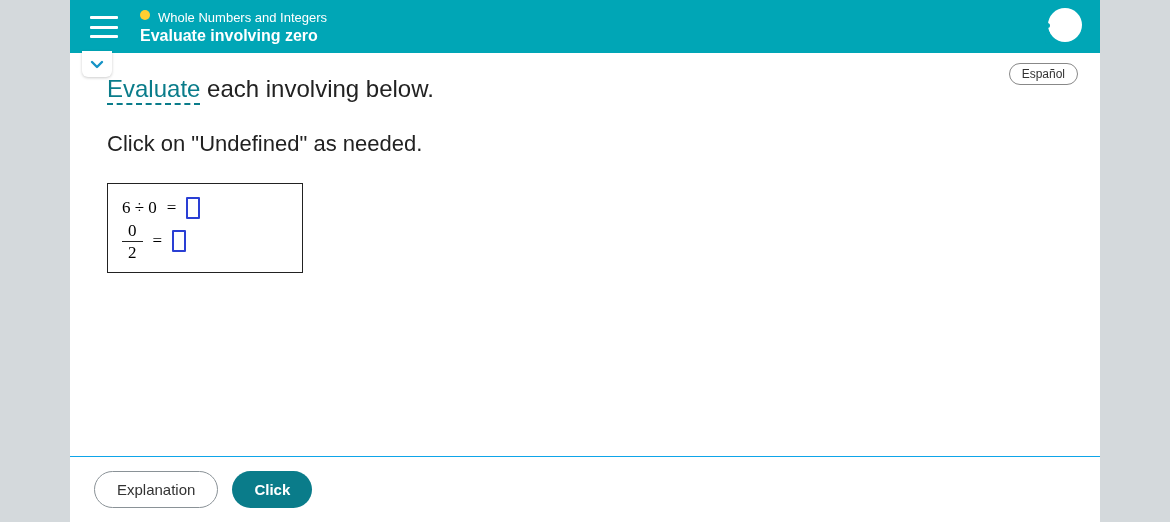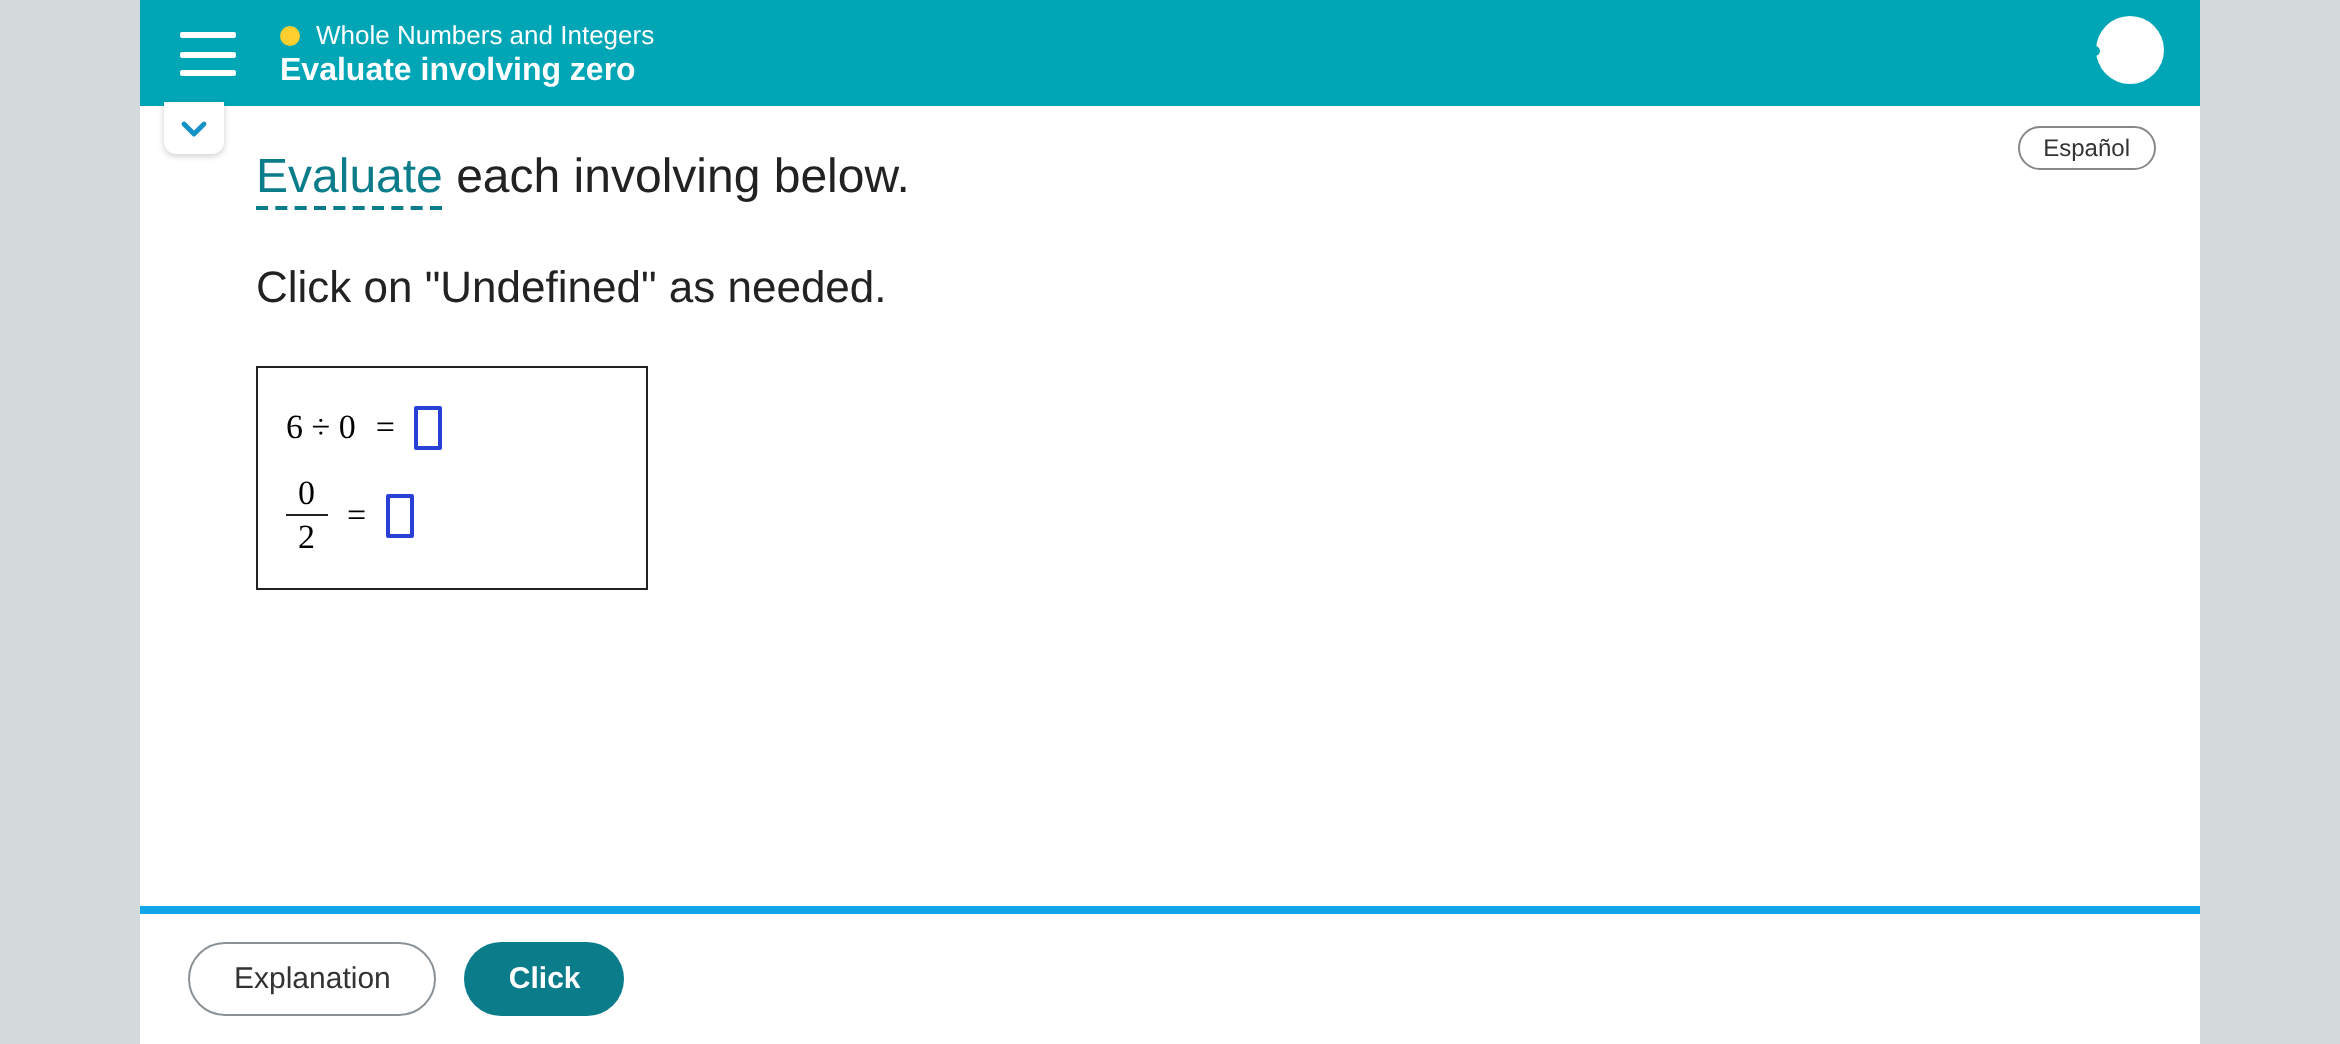--- a/index.html
+++ b/index.html
@@ -3,53 +3,53 @@
 <meta charset="utf-8">
 <style>
   * { box-sizing: border-box; margin: 0; padding: 0; }
   html, body { width: 1170px; height: 522px; font-family: Arial, Helvetica, sans-serif; background: #fff; overflow: hidden; }
   .outer { display: flex; width: 100%; height: 100%; }
   .gutter { flex: 0 0 70px; background: #d4d9dc; }
   .app { flex: 1 1 auto; display: flex; flex-direction: column; background: #fff; position: relative; }
   .header { background: #00a6b6; color: #fff; padding: 10px 60px 8px 60px; position: relative; }
   .hamburger { position: absolute; left: 20px; top: 16px; width: 28px; height: 22px; display: flex; flex-direction: column; justify-content: space-between; cursor: pointer; }
   .hamburger span { display: block; height: 3px; width: 100%; background: #fff; border-radius: 1px; }
-  .crumb-row { display: flex; align-items: center; gap: 8px; font-size: 13px; margin-left: 10px; }
+  .crumb-row { display: flex; gap: 8px; font-size: 13px; margin-left: 10px; }
   .dot { width: 10px; height: 10px; border-radius: 50%; background: #ffcf30; }
   .title { font-size: 16px; font-weight: 600; margin-top: 2px; margin-left: 10px; }
   .progress-row { display: flex; align-items: center; gap: 4px; margin-top: 6px; margin-left: 10px; }
   .seg { width: 36px; height: 10px; border: 1.5px solid #fff; border-radius: 5px; background: transparent; }
   .progress-text { font-size: 12px; margin-left: 4px; }
   .kebab { position: absolute; right: 22px; top: 12px; width: 26px; height: 26px; display: flex; flex-direction: column; justify-content: center; align-items: center; gap: 3px; cursor: pointer; }
   .kebab span { width: 5px; height: 5px; background: #00a6b6; border-radius: 50%; }
   .kebab-wrap { position: absolute; right: 18px; top: 8px; background: #fff; width: 34px; height: 34px; border-radius: 17px; display:flex; align-items:center; justify-content:center; }
-  .content { flex: 1 1 auto; position: relative; padding: 18px 40px 0 58px; }
+  .content { flex: 1 1 auto; position: relative; padding: 18px 40px 0 37px; }
   .collapse-tab { position: absolute; left: 12px; top: -2px; width: 30px; height: 26px; background: #fff; border-radius: 0 0 6px 6px; box-shadow: 0 1px 3px rgba(0,0,0,.2); display:flex; align-items:center; justify-content:center; cursor:pointer; }
   .lang { position: absolute; right: 22px; top: 10px; border: 1px solid #888; border-radius: 14px; padding: 3px 12px; font-size: 12px; color: #333; cursor: pointer; background:#fff; }
   .instr1 { font-size: 24px; color: #222; margin-top: 4px; }
   .evaluate { color: #0a7c8a; border-bottom: 2px dashed #0a7c8a; padding-bottom: 1px; margin-top: 19px; }
   .instr2 { font-size: 22px; color: #222; margin-top: 28px; }
   .work-row { display: flex; gap: 30px; margin-top: 26px; align-items: flex-start; }
-  .expr-box { border: 1.5px solid #222; width: 196px; height: 112px; padding: 12px 10px 10px 14px; display:flex; flex-direction:column; justify-content:space-around; }
+  .expr-box { border: 1.5px solid #222; width: 196px; height: 90px; padding: 12px 10px 10px 14px; display:flex; flex-direction:column; justify-content:space-around; }
   .expr-line { display: flex; align-items: center; gap: 10px; font-family: 'Times New Roman', serif; font-size: 17px; }
   .frac { display: inline-flex; flex-direction: column; align-items: center; line-height: 1; }
   .frac .top { border-bottom: 1.3px solid #222; padding: 0 6px 2px 6px; }
   .frac .bot { padding: 2px 6px 0 6px; }
   .eq { }
   .ans-slot { width: 14px; height: 22px; border: 2px solid #2a3fd4; border-radius: 1px; }
   .tool-panel { border: 1px solid #cfd6d9; border-radius: 6px; width: 178px; box-shadow: 0 1px 2px rgba(0,0,0,.08); overflow: hidden; }
   .tool-top { display:flex; align-items:center; gap: 14px; padding: 12px 14px; }
   .tool-frac { display:inline-flex; flex-direction:column; align-items:center; }
   .tool-frac .sq { width: 11px; height: 11px; border: 2px solid #2a3fd4; }
   .tool-frac .bar { width: 14px; height: 2px; background: #2a3fd4; margin: 2px 0; }
   .undef-label { font-size: 12px; color: #333; }
   .tool-bottom { display:flex; background: #eef3f4; border-top: 1px solid #dde3e5; }
   .tool-btn { flex:1; height: 40px; display:flex; align-items:center; justify-content:center; cursor:pointer; color:#555; font-size:16px; }
   .tool-btn + .tool-btn { border-left: 1px solid #dde3e5; }
-  .footer { border-top: 4px solid #0ea5e9; padding: 14px 24px; display:flex; gap: 14px; background:#fff; }
+  .footer { border-top: 1px solid #0ea5e9; padding: 14px 24px; display:flex; gap: 14px; background:#fff; }
   .btn { border-radius: 22px; padding: 9px 22px; font-size: 15px; cursor: pointer; }
   .btn-outline { border: 1.5px solid #8a9297; background: #fff; color: #333; }
   .btn-solid { border: none; background: #0a7c8a; color: #fff; font-weight: 600; }
 </style>
 </head>
 <body>
 
 <div class="outer">
   <div class="gutter"></div>
 

